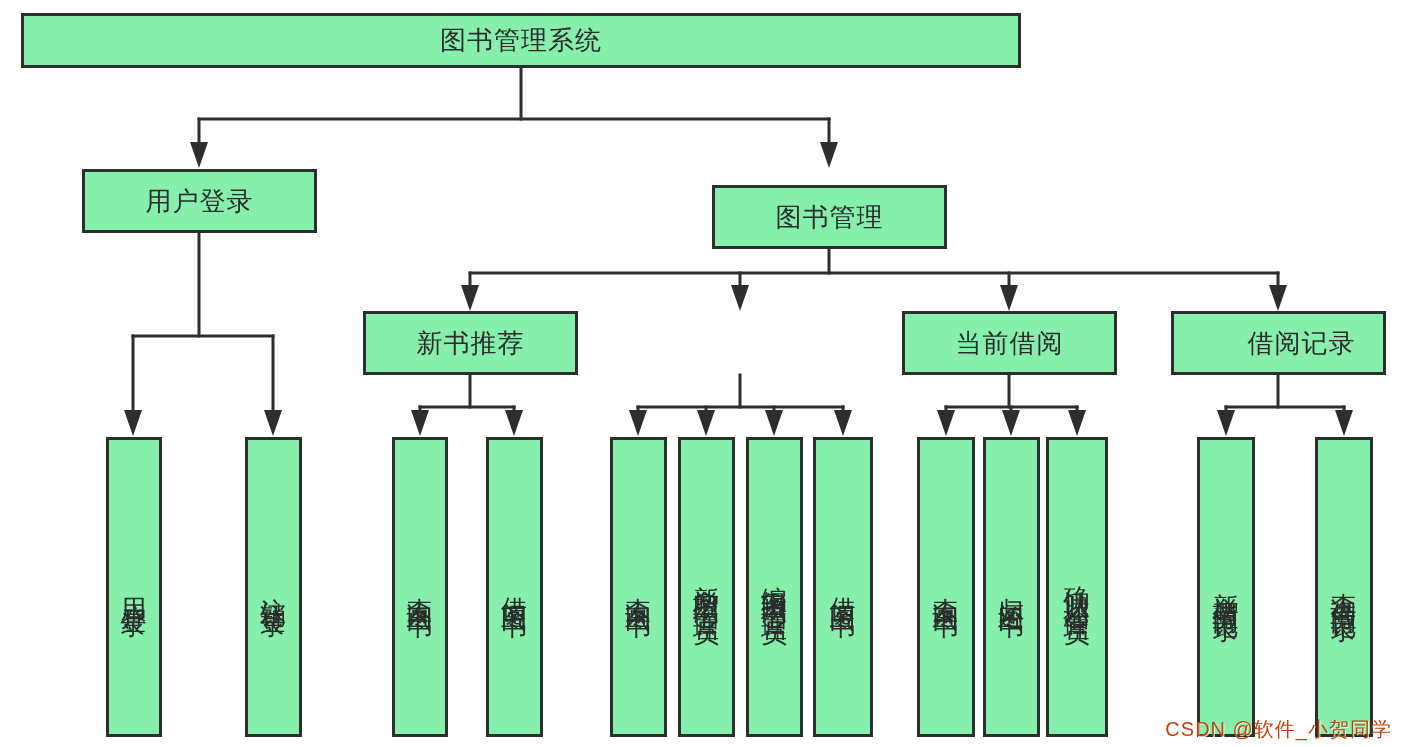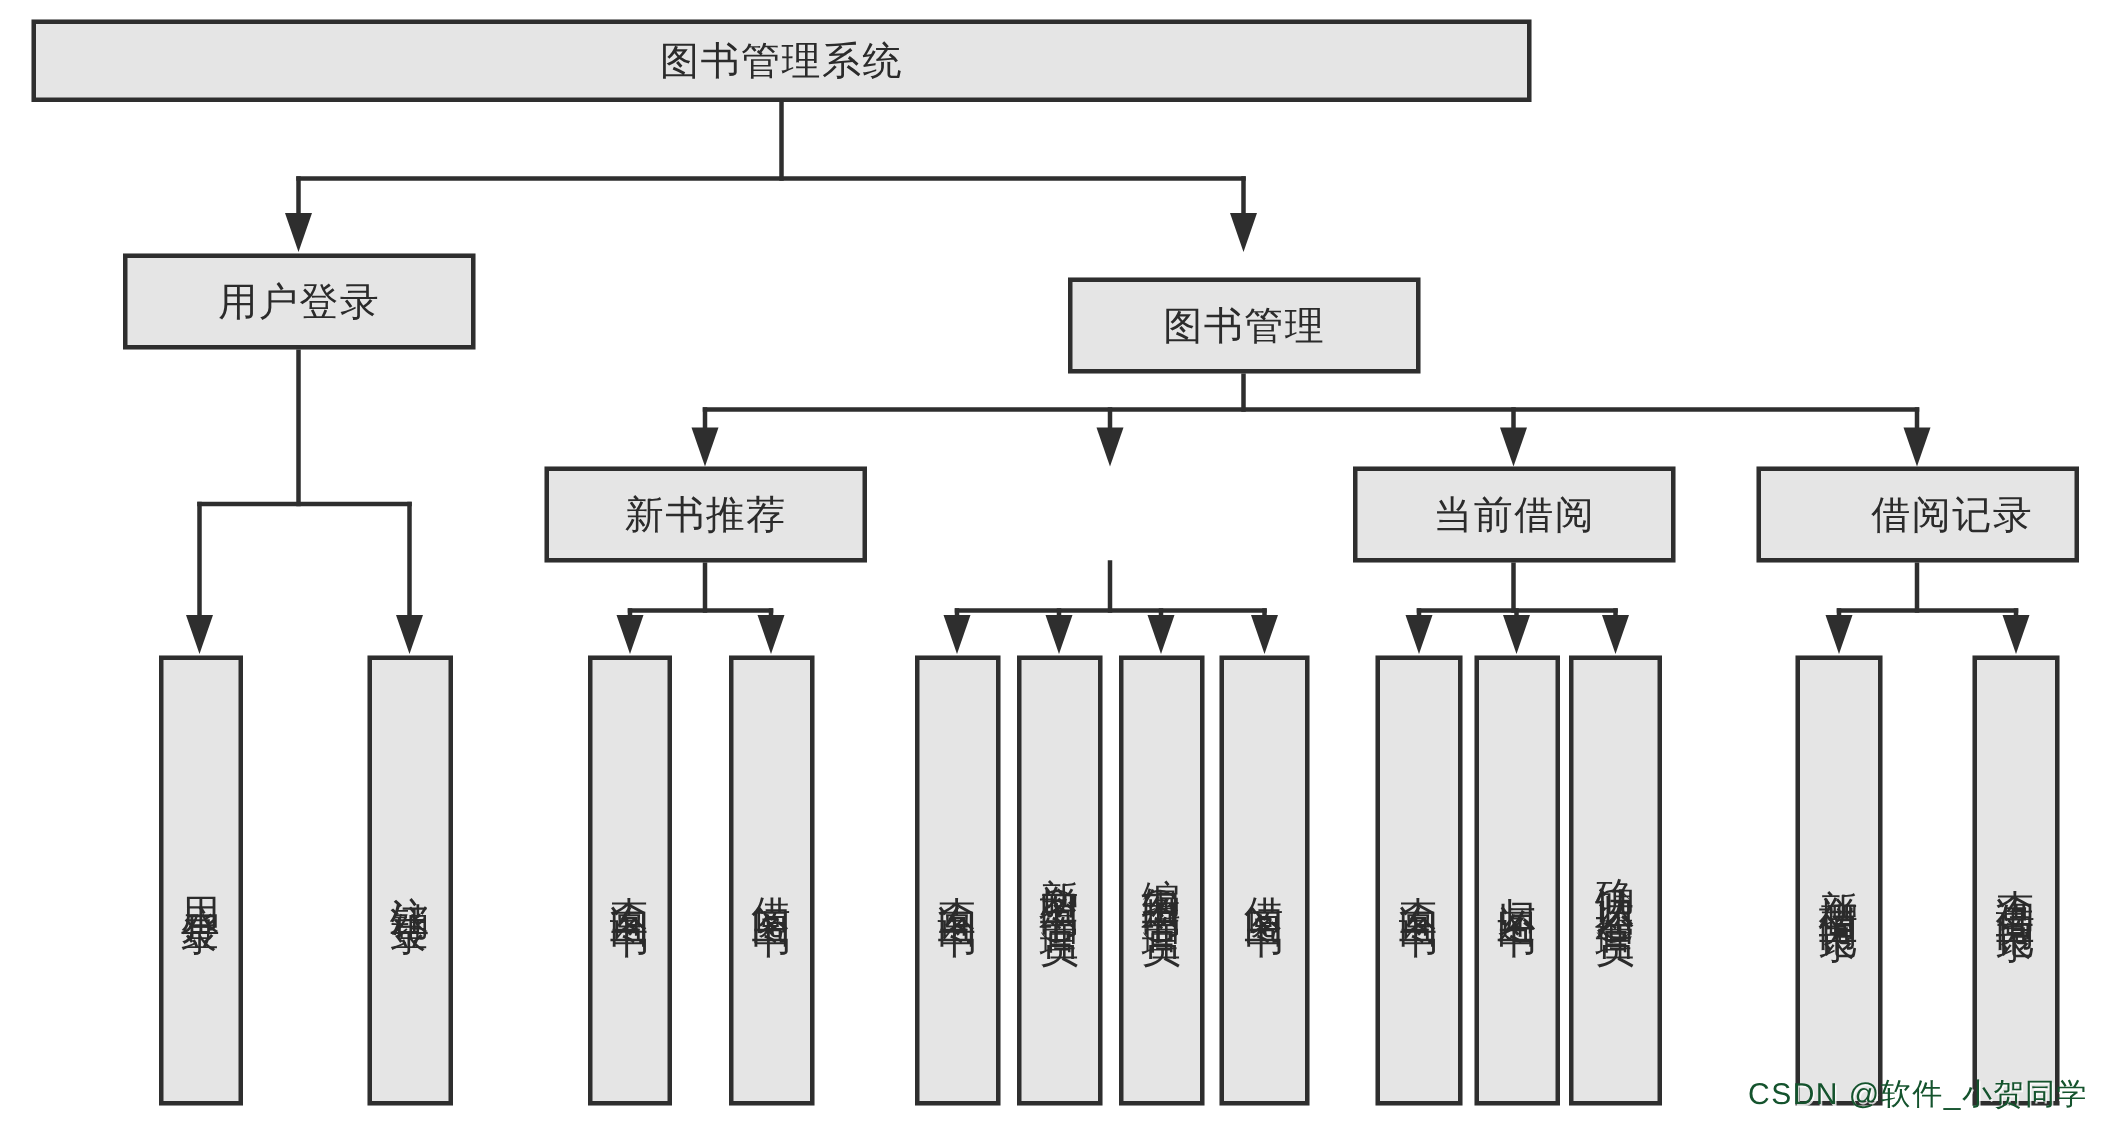--- a/index.html
+++ b/index.html
@@ -10,21 +10,21 @@
     font-family:"Liberation Sans","DejaVu Sans",sans-serif;
     overflow:hidden;
   }
   .connectors{position:absolute;left:0;top:0;width:1405px;height:747px;pointer-events:none;}
   .connectors path{stroke:#2e2e2e;stroke-width:3;fill:none;stroke-linecap:square;}
   .connectors polygon{fill:#2e2e2e;stroke:none;}
   .node{
     position:absolute;
     box-sizing:border-box;
     border:3px solid #2e2e2e;
-    background:#e5e5e5;
+    background:#86efac;
     display:flex;align-items:center;justify-content:center;
     color:#2b2b2b;
     font-size:26px;
     letter-spacing:1px;
     text-align:center;
     white-space:nowrap;
   }
   
   .n-root          {left:21px;  top:13px;  width:1000px;height:55px;}
   .n-user-login    {left:82px;  top:169px; width:235px; height:64px;}
@@ -52,21 +52,21 @@
   .l8 {left:813px; width:60px;}
   .l9 {left:917px; width:58px;}
   .l10{left:983px; width:57px;}
   .l11{left:1046px;width:62px;}
   .l12{left:1197px;width:58px;}
   .l13{left:1315px;width:58px;}
   .watermark{
     position:absolute;
     right:13px;top:716px;
     font-size:20px;
-    color:#14532d;
+    color:#c2410c;
     letter-spacing:1px;
     white-space:nowrap;
     text-shadow:1px 1px 0 rgba(255,255,255,0.8);
   }
 </style>
 </head>
 <body>
 
 <div class="canvas">
 

